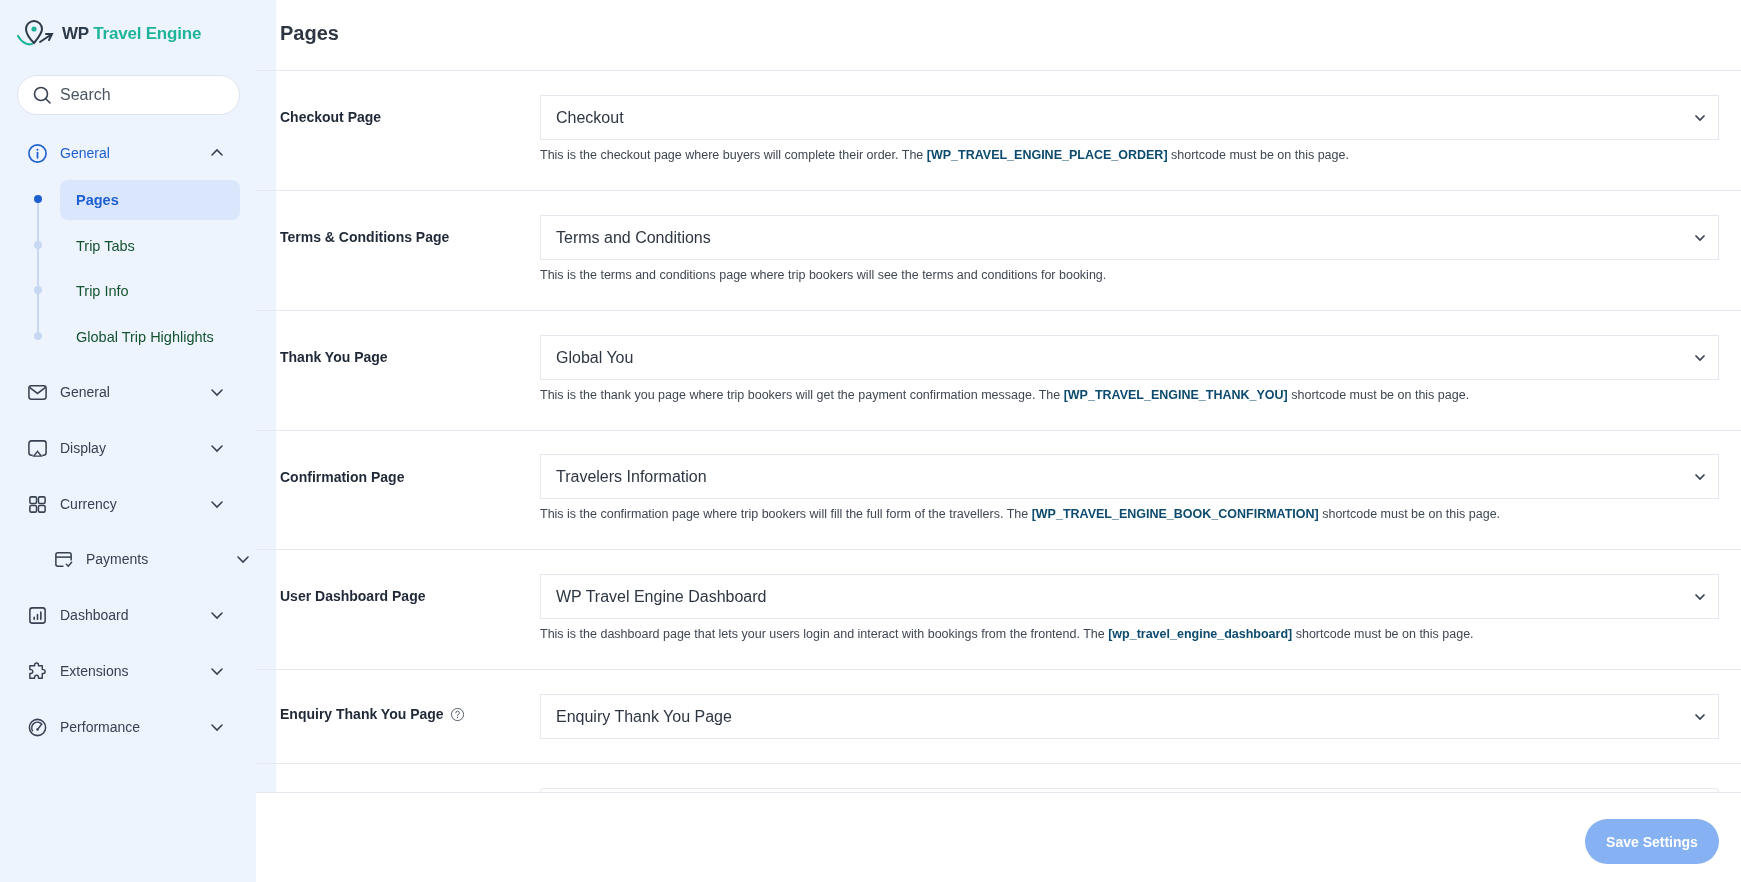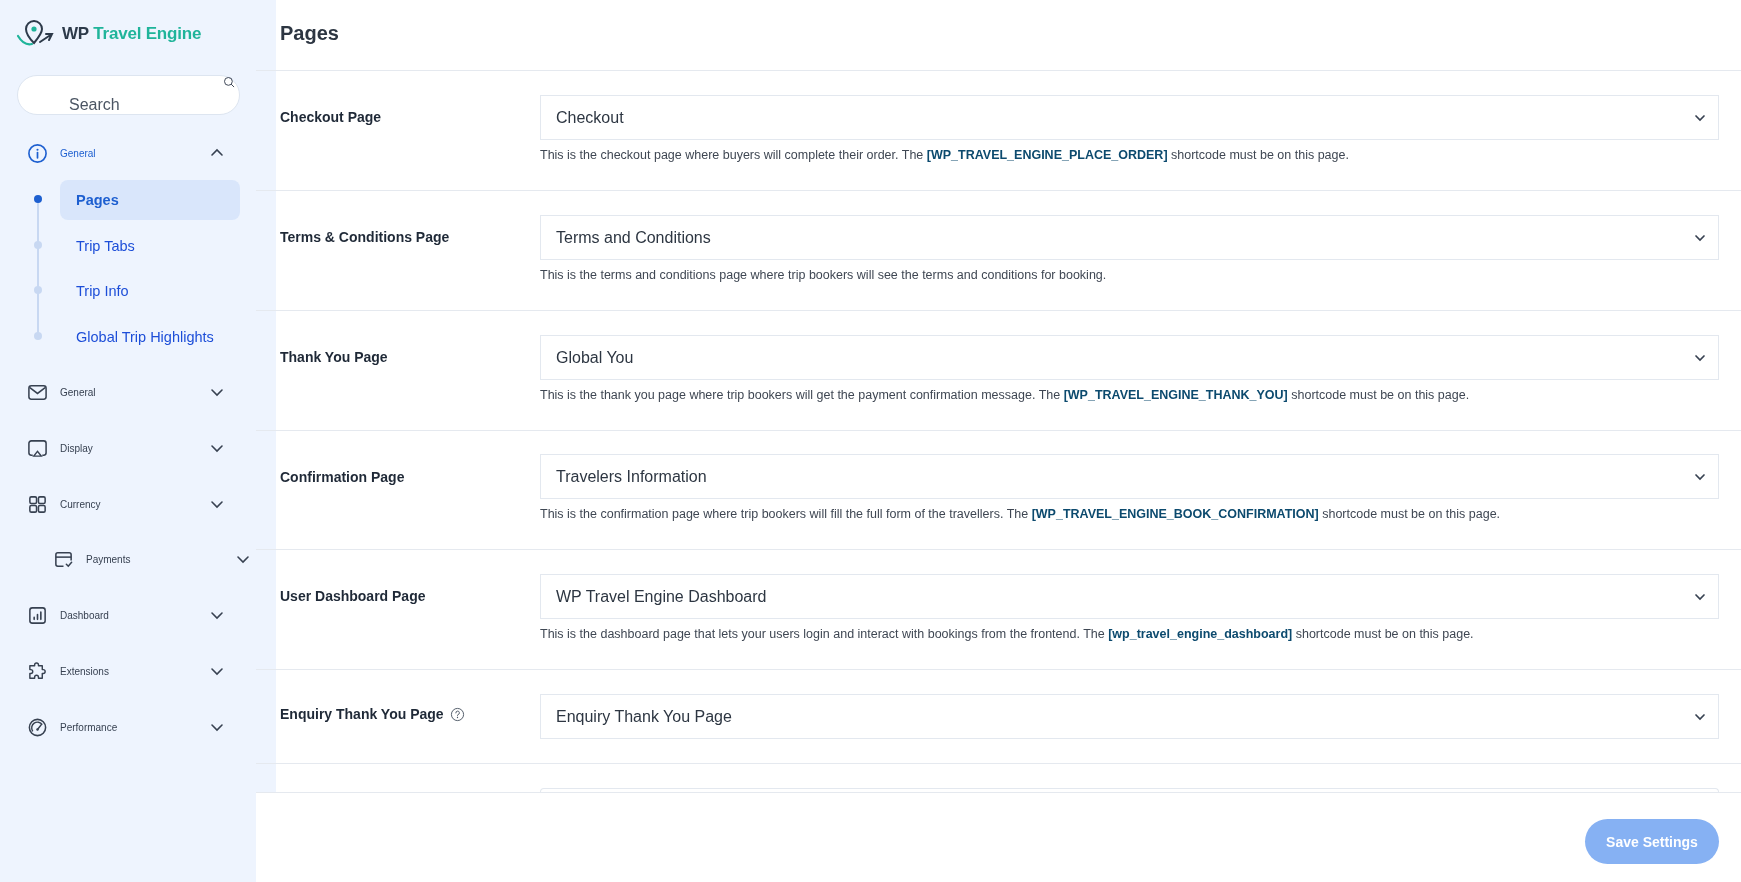--- a/index.html
+++ b/index.html
@@ -7,38 +7,38 @@
   body { font-family: "Liberation Sans", "DejaVu Sans", sans-serif; color: #1f2937; position: relative; }
 
   
   .sidebar { position: absolute; left: 0; top: 0; width: 276px; height: 882px; background: #eef4fe; }
   .logo { position: absolute; left: 16px; top: 20px; height: 28px; display: flex; align-items: center; gap: 6px; }
   .logo svg { width: 40px; height: 28px; }
   .logo-text { font-size: 17px; font-weight: bold; letter-spacing: -0.2px; }
   .logo-wp { color: #2d3a4a; }
   .logo-te { color: #1fb49a; }
 
-  .search { position: absolute; left: 17px; top: 75px; width: 223px; height: 40px; background: #fff; border: 1px solid #dde5f0; border-radius: 20px; display: flex; align-items: flex-end; padding-left: 14px; gap: 8px; flex-direction: column; }
+  .search { position: absolute; left: 17px; top: 75px; width: 223px; height: 40px; background: #fff; border: 1px solid #dde5f0; border-radius: 20px; display: flex; align-items: center; padding-left: 14px; gap: 8px; }
   .search svg { width: 20px; height: 20px; }
   .search input { border: none; outline: none; font-size: 16px; color: #374151; background: transparent; width: 170px; font-family: "Liberation Sans", sans-serif; }
   .search input::placeholder { color: #4b5563; }
 
   .nav { position: absolute; left: 0; top: 133px; width: 256px; }
   .nav-item { position: absolute; left: 0; width: 256px; height: 40px; display: flex; align-items: center; cursor: pointer; }
   .nav-item .nicon { position: absolute; left: 27px; width: 21px; height: 21px; display: flex; align-items: center; justify-content: center; }
   .nav-item .nicon svg { width: 21px; height: 21px; }
-  .nav-item .nlabel { position: absolute; left: 60px; font-size: 10px; color: #374151; }
+  .nav-item .nlabel { position: absolute; left: 60px; font-size: 14px; color: #374151; }
   .nav-item .nchev { position: absolute; left: 209px; width: 16px; height: 16px; }
   .nav-item.active .nlabel { color: #1d5fd0; }
 
   .subnav { position: absolute; left: 0; top: 180px; width: 256px; height: 170px; }
   .subline { position: absolute; left: 37px; top: 20px; width: 2px; height: 137px; background: #c8d8f2; }
   .subdot { position: absolute; left: 34px; width: 8px; height: 8px; border-radius: 50%; background: #c8d8f2; }
   .subdot.active { background: #1d5fd0; }
-  .subitem { position: absolute; left: 60px; width: 180px; height: 40px; border-radius: 8px; display: flex; align-items: center; padding-left: 16px; font-size: 14.5px; color: #1d4ed8; cursor: pointer; }
+  .subitem { position: absolute; left: 60px; width: 180px; height: 40px; border-radius: 8px; display: flex; align-items: center; padding-left: 16px; font-size: 14.5px; color: #14532d; cursor: pointer; }
   .subitem.active { background: #d9e6fb; color: #1d5fd0; font-weight: bold; }
 
   
   .main { position: absolute; left: 256px; top: 0; width: 1485px; height: 882px; }
   .page-title { position: absolute; left: 24px; top: 22px; font-size: 20px; color: #2d3642; }
   .divider { position: absolute; left: 0; width: 1485px; height: 1px; background: #e5e9ef; }
 
   .row { position: absolute; left: 0; width: 1485px; }
   .row-label { position: absolute; left: 24px; font-size: 14px; font-weight: bold; color: #1f2937; display: flex; align-items: center; gap: 6px; }
   .help-icon { width: 15px; height: 15px; }

